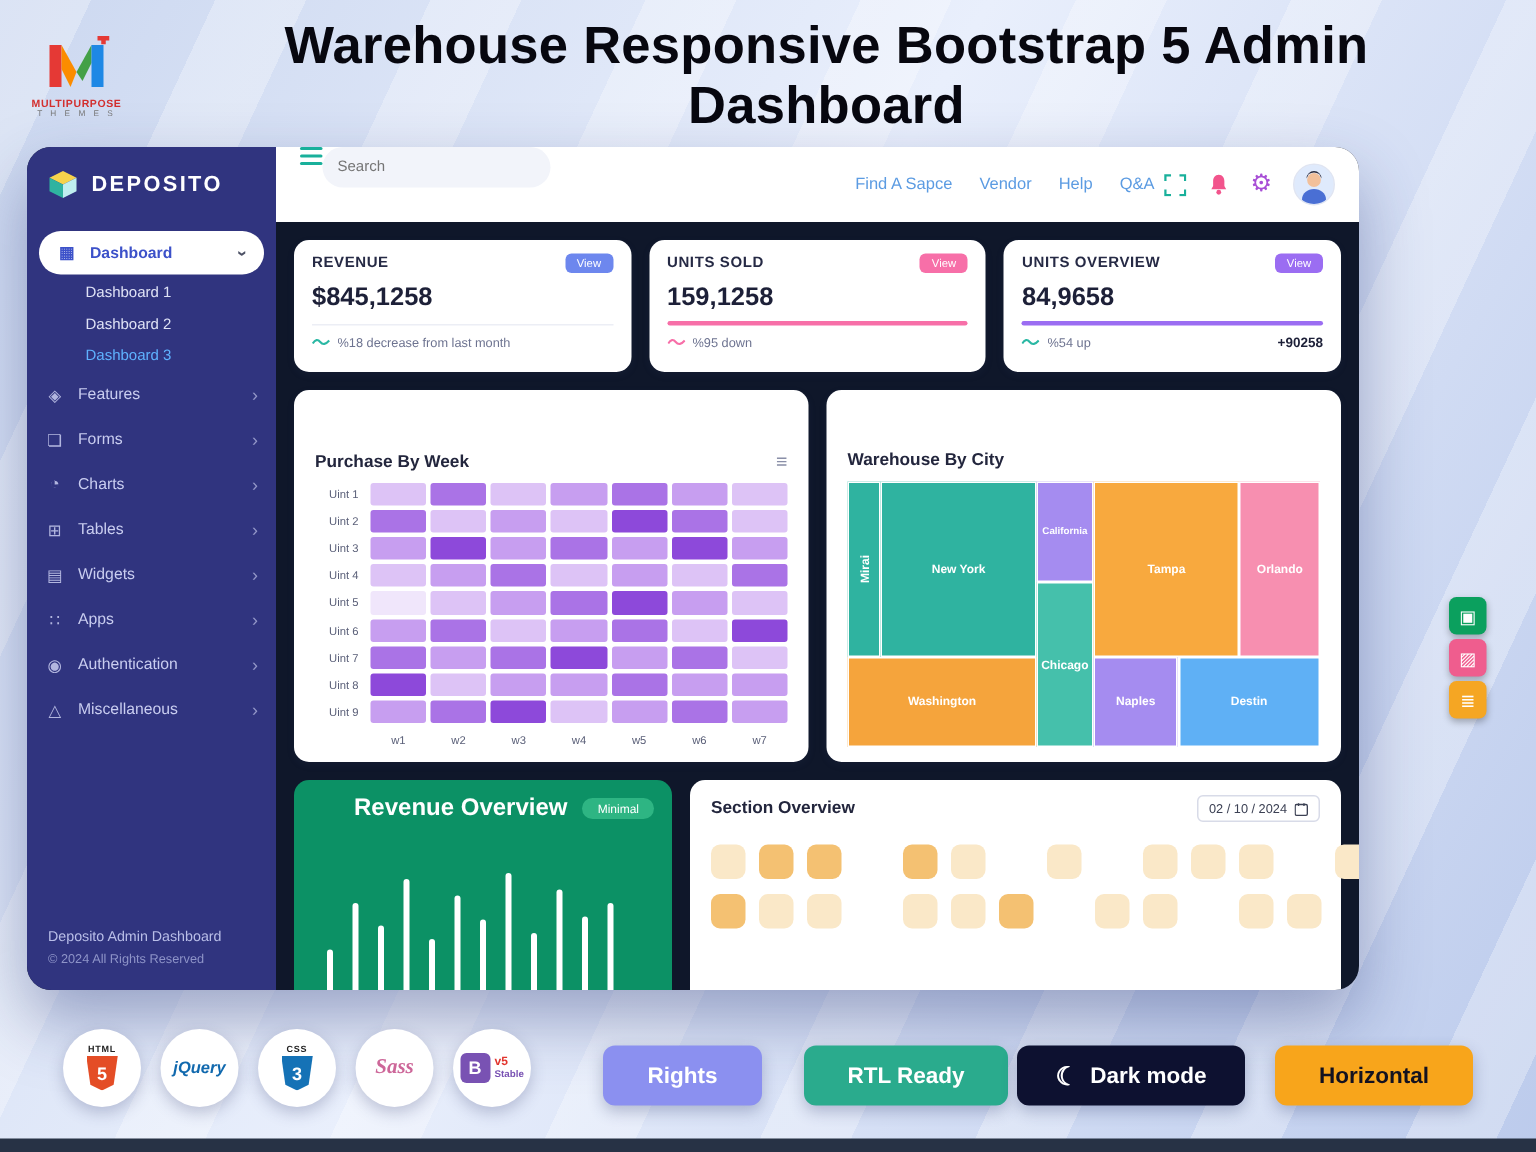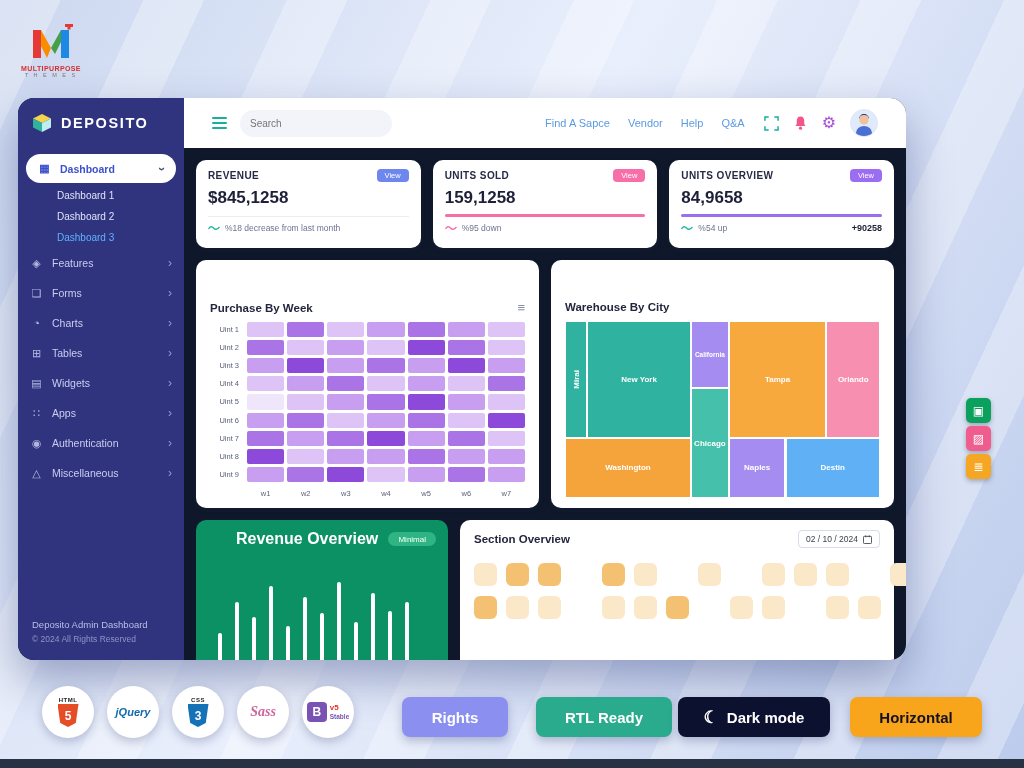--- a/index.html
+++ b/index.html
@@ -37,21 +37,21 @@
   .menu-item.active { background:#ffffff; color:#3c51c9; border-radius:15px; margin:2px 8px 2px 8px; font-weight:bold; height:29px; }
   .menu-item.active .mi-icon { opacity:1; color:#3c51c9; }
   .menu-item.active .mi-chev { color:#3a3f55; opacity:.9; }
   .sub-item { height:21px; display:flex; align-items:center; padding-left:39px; font-size:10px; color:#dfe2f6; cursor:pointer; }
   .sub-item.highlight { color:#5fb2ff; }
   .sb-footer { margin-top:auto; padding:12px 14px 14px; font-size:8.5px; color:#8e94c8; line-height:1.55; }
   .sb-footer .l1 { color:#b9bee8; font-weight:normal; font-size:9.5px; }
 
   
   .main { flex:1; display:flex; flex-direction:column; min-width:0; }
-  .topbar { height:50px; background:#fff; display:flex; align-items:center; gap:13px; padding:0 28px; flex-shrink:0; }
+  .topbar { height:50px; background:#fff; display:flex; padding:0 16px; flex-shrink:0; }
   .hamburger { display:flex; flex-direction:column; gap:3px; cursor:pointer; }
   .hamburger div { width:15px; height:2px; background:#19b09b; border-radius:1px; }
   .search { width:152px; height:27px; background:#f2f4fa; border-radius:14px; display:flex; align-items:center; padding:0 10px; }
   .search input { border:none; background:transparent; outline:none; font-size:10px; flex:1; color:#333; }
   .tb-spacer { flex:1; }
   .tb-links { display:flex; gap:18px; align-items:center; }
   .tb-link { font-size:11px; color:#5b9be2; cursor:pointer; white-space:nowrap; }
   .tb-icons { display:flex; align-items:center; gap:14px; margin-left:6px; }
   .gear-glyph { font-size:16px; color:#a84fd6; line-height:1; cursor:pointer; }
   .avatar { width:28px; height:28px; border-radius:50%; overflow:hidden; background:#e3ecfb; border:1px solid #e0e5f2; flex-shrink:0; cursor:pointer; }
@@ -142,20 +142,21 @@
       <polygon points="4,34 4,6 12,6 12,34" fill="#e53935"></polygon>
       <polygon points="12,6 22,24 18,34 12,22" fill="#fb8c00"></polygon>
       <polygon points="22,24 32,6 32,18 26,30" fill="#43a047"></polygon>
       <polygon points="32,6 40,6 40,34 32,34" fill="#1e88e5"></polygon>
       <rect x="36" y="0" width="8" height="3" fill="#e53935"></rect>
       <rect x="38.5" y="-2.5" width="3" height="8" fill="#e53935"></rect>
     </svg>
     <div class="logo-title">MULTIPURPOSE</div>
     <div class="logo-subtitle">T H E M E S</div>
   </div>
+  <div class="page-title">Warehouse Responsive Bootstrap 5 Admin Dashboard</div>
 </div>
 
 <div class="window">
 
   <div class="sidebar">
     <div class="sb-brand">
       <svg width="22" height="22" viewBox="0 0 22 22">
         <polygon points="11,2 20,6.5 11,11 2,6.5" fill="#f6d34c"></polygon>
         <polygon points="2,6.5 11,11 11,20 2,15.5" fill="#2fb3a0"></polygon>
         <polygon points="20,6.5 11,11 11,20 20,15.5" fill="#bfeef0"></polygon>

